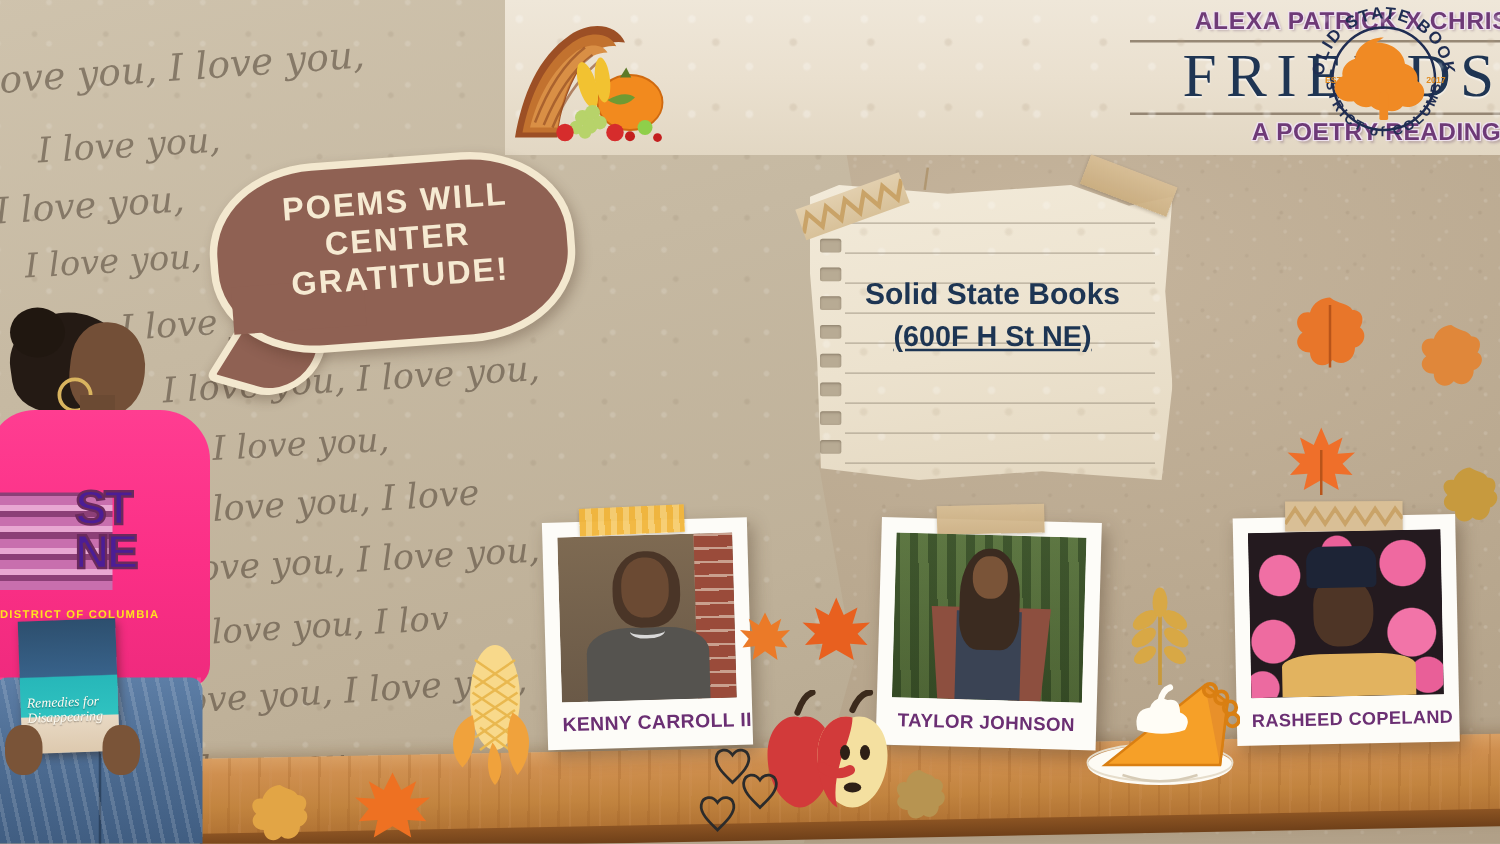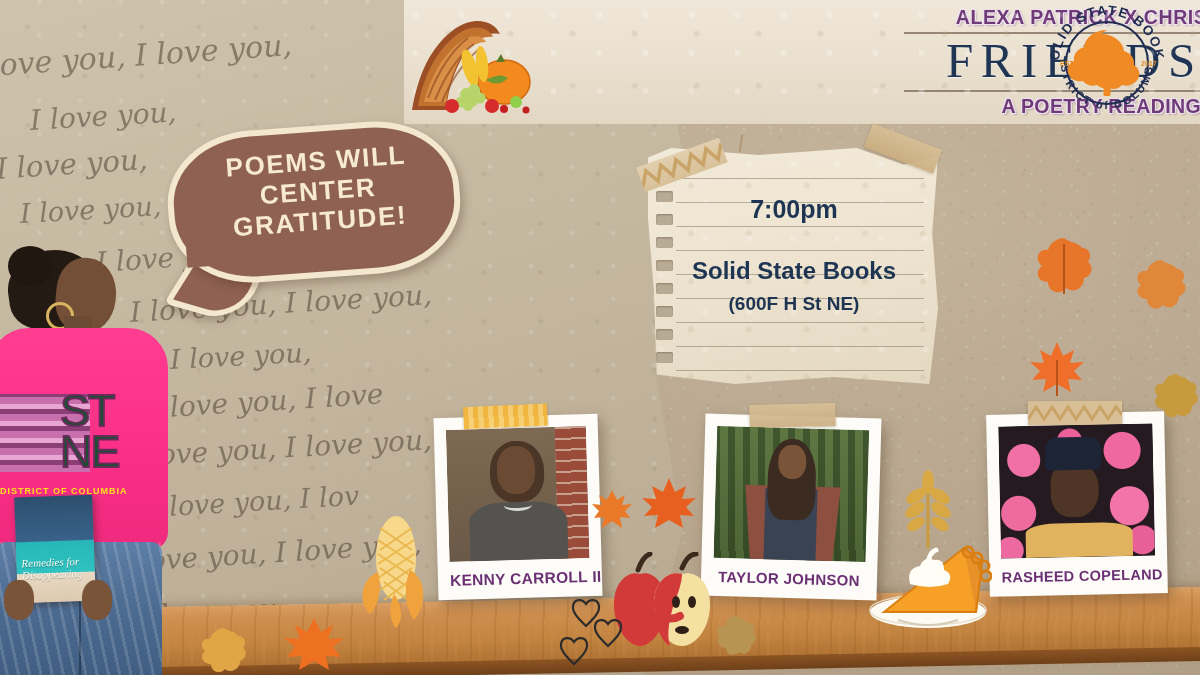--- a/index.html
+++ b/index.html
@@ -169,21 +169,21 @@
   .note-holes{ position:absolute; left:8px; top:20px; width:20px; height:206px; }
   .note-holes i{
     position:absolute; left:0; width:17px; height:11px;
     background:#b8ab94; border-radius:2px; display:block;
     box-shadow: inset 0 1px 2px rgba(90,78,60,.45);
   }
   .note-text{ position:absolute; left:20px; top:44px; width:252px; text-align:center; color:#1d3553; }
   .note-text .l1{ font-size:25px; font-weight:bold; line-height:35px; letter-spacing:.2px; }
   .note-text .l2{ font-size:25px; font-weight:bold; line-height:35px; }
   .note-text .l3{ font-size:24px; font-weight:bold; line-height:36px; margin-top:26px; }
-  .note-text .l4{ font-size:19px; font-weight:bold; line-height:30px; }
+  .note-text .l4{ font-size:23px; font-weight:bold; line-height:30px;text-decoration:underline; }
 
   .tape{ position:absolute; box-shadow:0 1px 3px rgba(70,50,28,.3); }
   .tape.kraft{ background: linear-gradient(180deg,#d9bf96,#cbae80); opacity:.92; }
   .tape.note-tape{ left:218px; top:-12px; width:74px; height:25px; transform:rotate(21deg); }
   .zigzag{
     position:absolute; left:-10px; top:4px; width:88px; height:26px;
     transform: rotate(-20deg);
     background: linear-gradient(180deg,#e2cfae,#d8c199);
   }
   .zigzag svg{ display:block; width:100%; height:100%; }
@@ -283,22 +283,22 @@
     border:3px solid #d9b45f; border-radius:50%; }
   .w-neck{ position:absolute; left:74px; top:66px; width:28px; height:28px; background:#6b4a33; }
   .w-sweat{
     position:absolute; left:0; top:78px; width:178px; height:222px;
     background: linear-gradient(180deg,#ff3d91 0%,#fb2f86 55%,#ef2a7d 100%);
     border-radius: 38px 40px 18px 16px;
   }
   .w-graphic{ position:absolute; left:8px; top:138px; width:130px; height:110px; overflow:hidden; }
   .w-graphic .bars{ position:absolute; left:0; top:6px; width:92px; height:78px;
     background: repeating-linear-gradient(0deg,#c86fae 0 7px,#8c3f77 7px 12px, #e8a7d2 12px 17px); }
-  .w-graphic .stne{ position:absolute; left:62px; top:2px; font-size:45px; font-weight:normal;
-    color:#14532d; line-height:.92; letter-spacing:-2px;
+  .w-graphic .stne{ position:absolute; left:62px; top:2px; font-size:38px; font-weight:bold;
+    color:#4c1d95; line-height:.92; letter-spacing:-2px;
     -webkit-text-stroke:2px #6a2a5c; }
   .w-graphic .dist{ position:absolute; left:2px; bottom:2px; font-size:9px; font-weight:bold;
     color:#ffe21f; letter-spacing:1px; }
   .w-jeans{
     position:absolute; left:6px; top:292px; width:166px; height:140px;
     background: linear-gradient(180deg,#5d7ea6 0%,#4d6c92 45%,#3f5c80 100%);
     border-radius:10px 10px 0 0;
   }
   .w-jeans::after{ content:""; position:absolute; inset:0; opacity:.35;
     background: repeating-linear-gradient(78deg, rgba(255,255,255,.4) 0 3px, transparent 3px 11px); }
@@ -488,21 +488,20 @@
         <i style="top: 161px;"></i>
         <i style="top: 184px;"></i>
       </div>
     <div class="zigzag">
       <svg viewBox="0 0 88 26" preserveAspectRatio="none">
         <path d="M0 20 L8 6 L16 20 L24 6 L32 20 L40 6 L48 20 L56 6 L64 20 L72 6 L80 20 L88 6" stroke="#c9a368" stroke-width="3.5" fill="none"></path>
       </svg>
     </div>
     <div class="tape kraft note-tape"></div>
     <div class="note-text">
-      <div class="l2">7:00pm</div>
       <div class="l3">Solid State Books</div>
       <div class="l4">(600F H St NE)</div>
     </div>
   </div>
 
   <div class="polaroid p1">
     <div class="tape p1-tape"></div>
     <div class="photo">
       <div class="ph-kenny">
         <div class="leafwall"></div>

